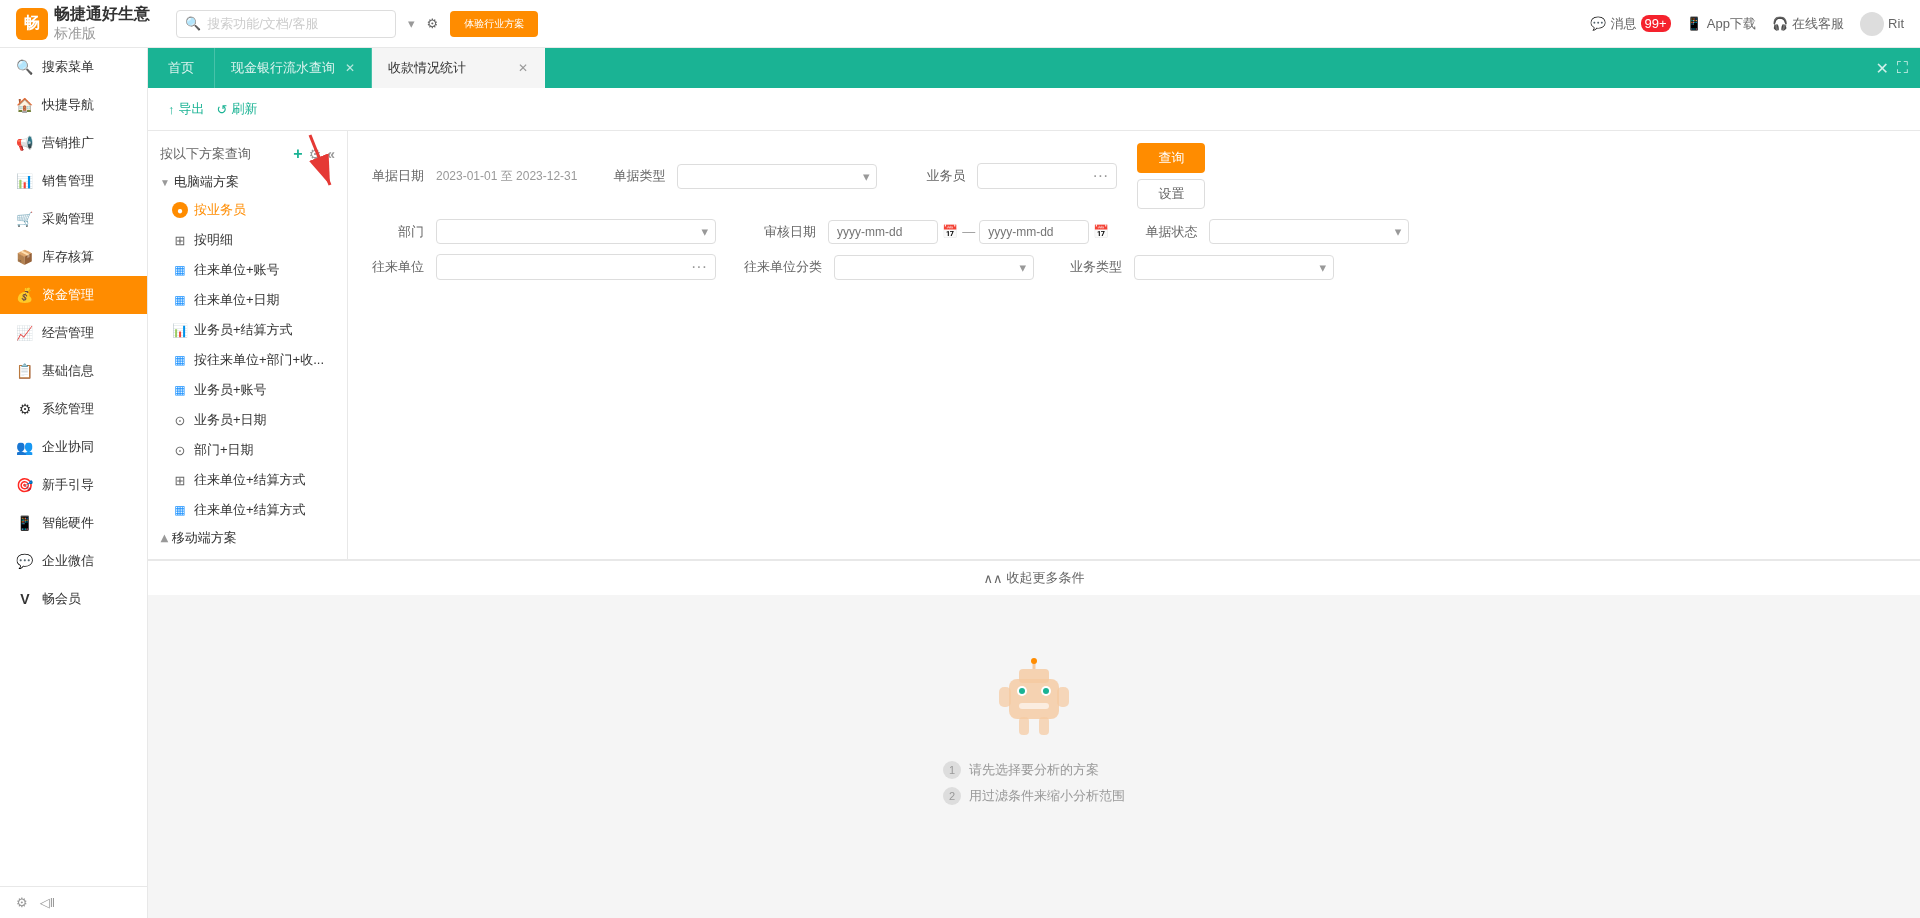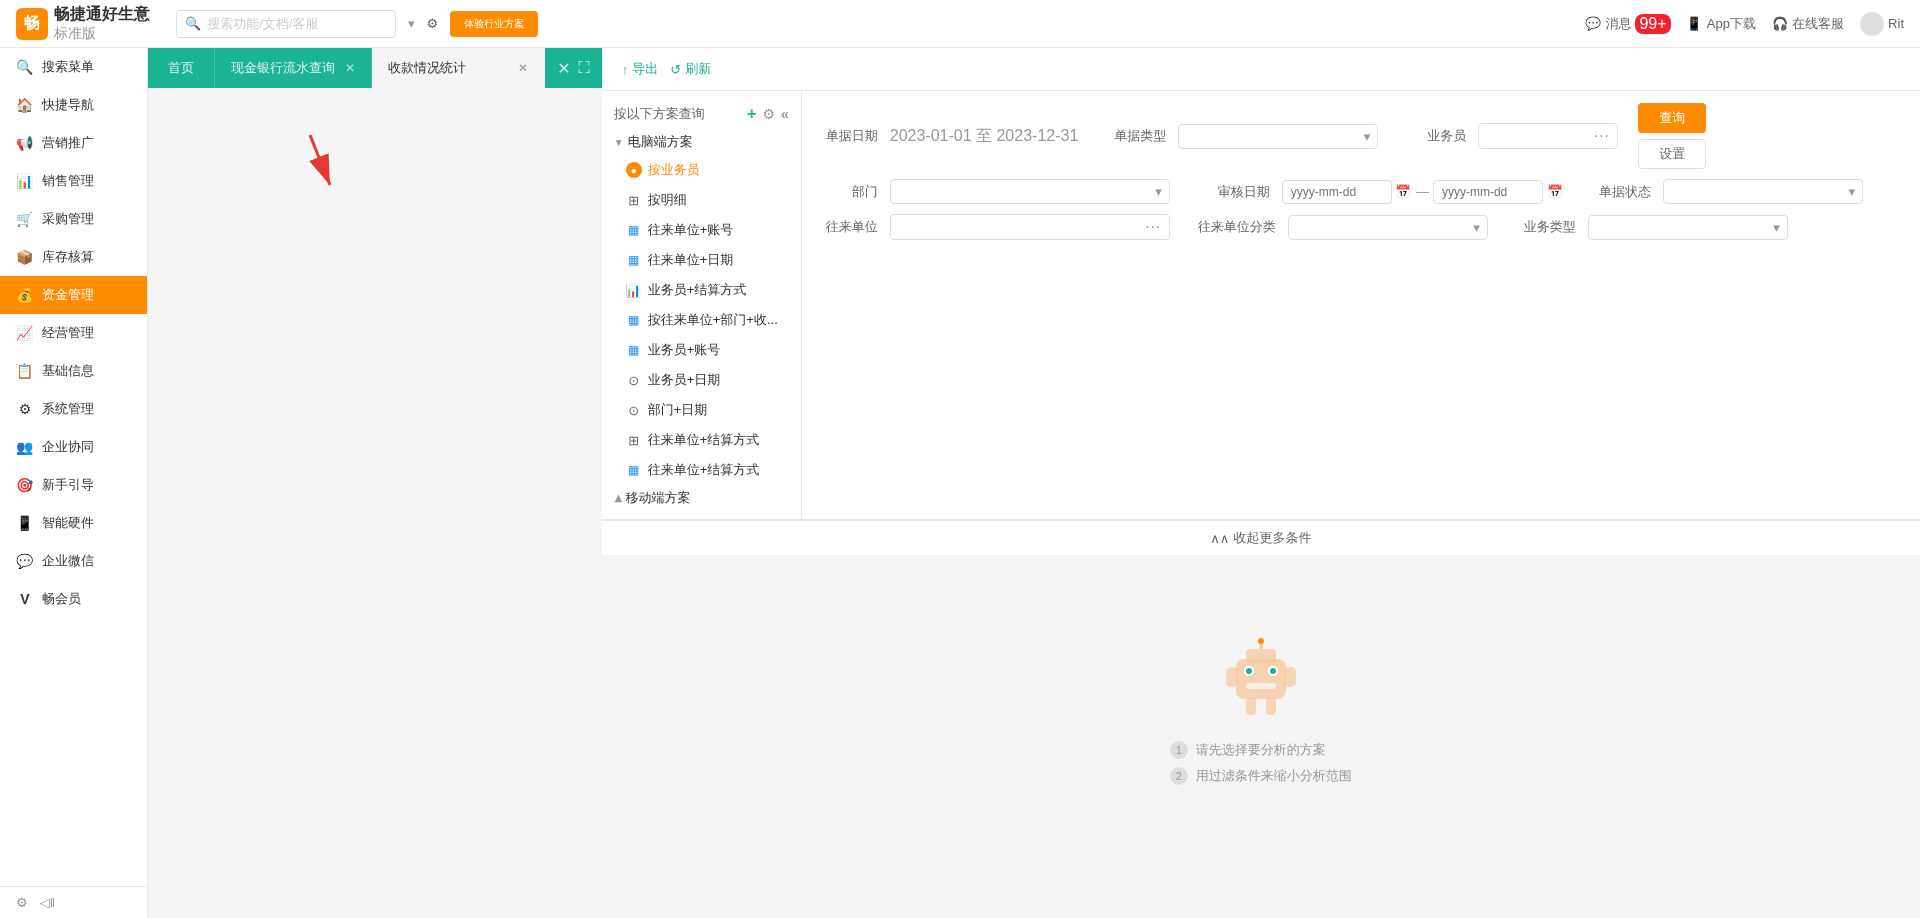--- a/index.html
+++ b/index.html
@@ -40,21 +40,21 @@
       display: flex; align-items: center; gap: 16px;
     }
     .top-nav-item {
       display: flex; align-items: center; gap: 4px;
       color: #666; cursor: pointer; font-size: 13px;
     }
     .badge-red {
       background: #f5222d;
       color: white;
       border-radius: 8px;
-      font-size: 16px;
+      font-size: 13px;
       padding: 1px 4px;
     }
     .trial-btn {
       background: #ff8c00;
       color: white;
       border: none;
       border-radius: 4px;
       padding: 6px 14px;
       cursor: pointer;
       font-size: 10px;
@@ -94,20 +94,21 @@
       display: flex;
       padding: 8px 16px;
       gap: 12px;
       align-items: center;
     }
 
     
     .content-area {
       flex: 1;
       display: flex;
+      flex-direction: column;
       overflow: hidden;
     }
 
     
     .tab-bar {
       height: 40px;
       background: #1ab394;
       display: flex;
       align-items: stretch;
       flex-shrink: 0;
@@ -292,21 +293,21 @@
       cursor: pointer;
       font-size: 12px;
       color: #666;
     }
     .date-tab.active {
       background: #ff8c00;
       color: white;
     }
     .date-range {
       color: #999;
-      font-size: 16px;
+      font-size: 12px;
     }
     .filter-select {
       border: 1px solid #ddd;
       border-radius: 4px;
       padding: 4px 24px 4px 8px;
       color: #333;
       font-size: 13px;
       min-width: 160px;
       background: white;
       appearance: none;

